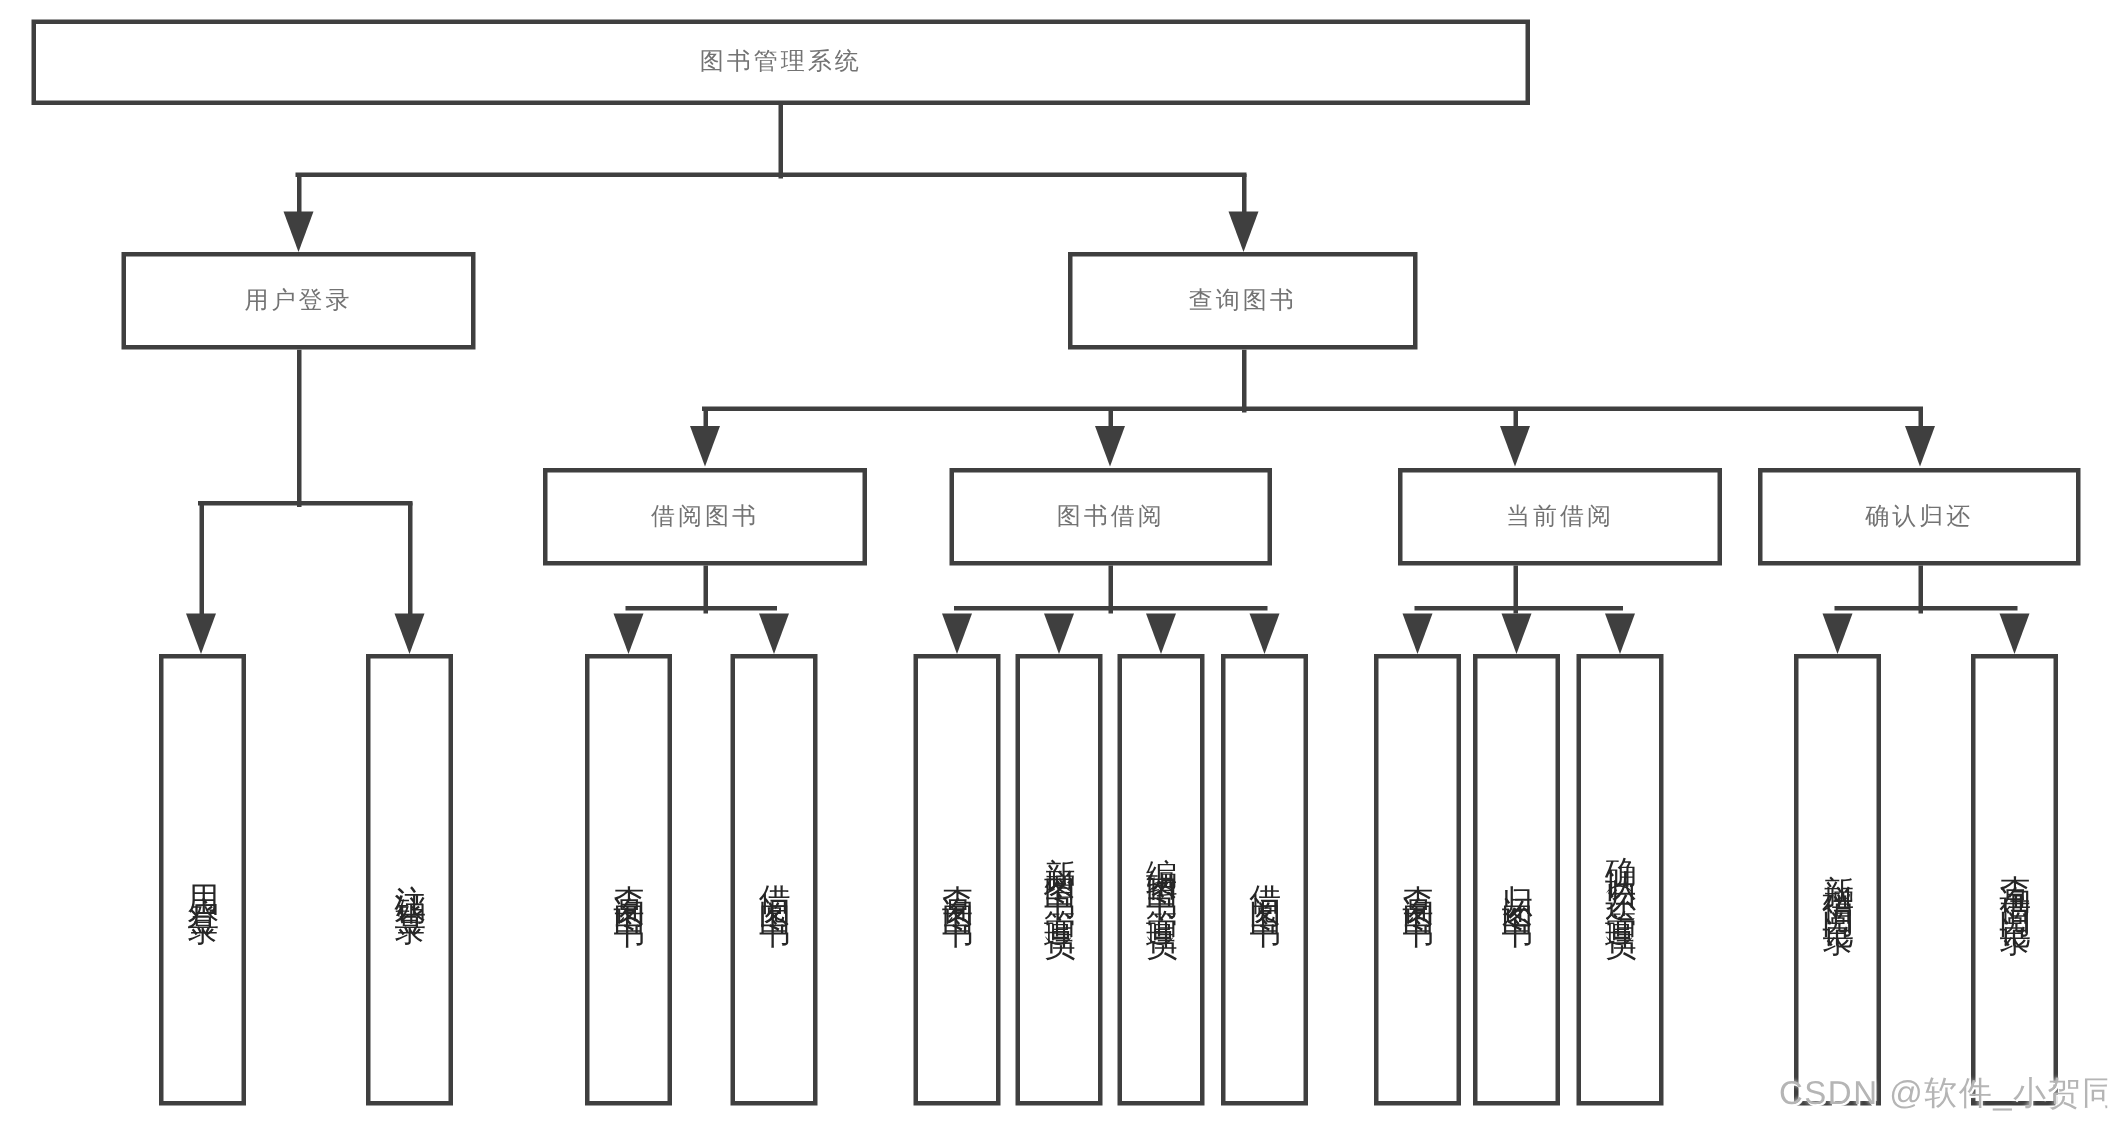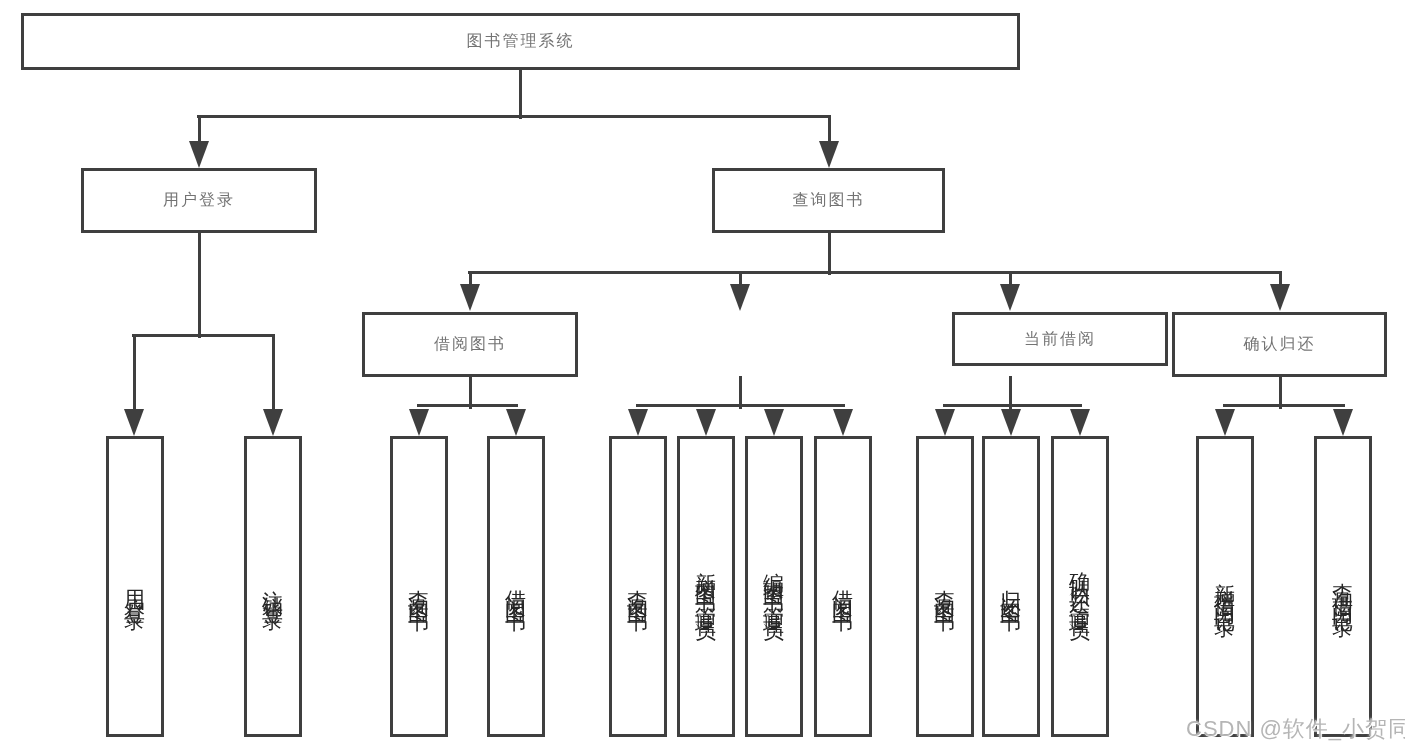--- a/index.html
+++ b/index.html
@@ -46,21 +46,24 @@
   <div class="node hnode" style="left:81px; top:168px; width:236px; height:65px;">
     <span>用户登录</span>
   </div>
   <div class="node hnode" style="left:712px; top:168px; width:233px; height:65px;">
     <span>查询图书</span>
   </div>
 
   <div class="node hnode" style="left:362px; top:312px; width:216px; height:65px;">
     <span>借阅图书</span>
   </div>
-  <div class="node hnode" style="left:952px; top:312px; width:216px; height:54px;">
+  <div class="node hnode" style="left:633px; top:312px; width:215px; height:65px;">
+    <span>图书借阅</span>
+  </div>
+  <div class="node hnode" style="left:932px; top:312px; width:216px; height:65px;">
     <span>当前借阅</span>
   </div>
   <div class="node hnode" style="left:1172px; top:312px; width:215px; height:65px;">
     <span>确认归还</span>
   </div>
 
   <div class="node leaf" style="left:106px;">
     <span>用户登录</span>
   </div>
   <div class="node leaf" style="left:244px;">

